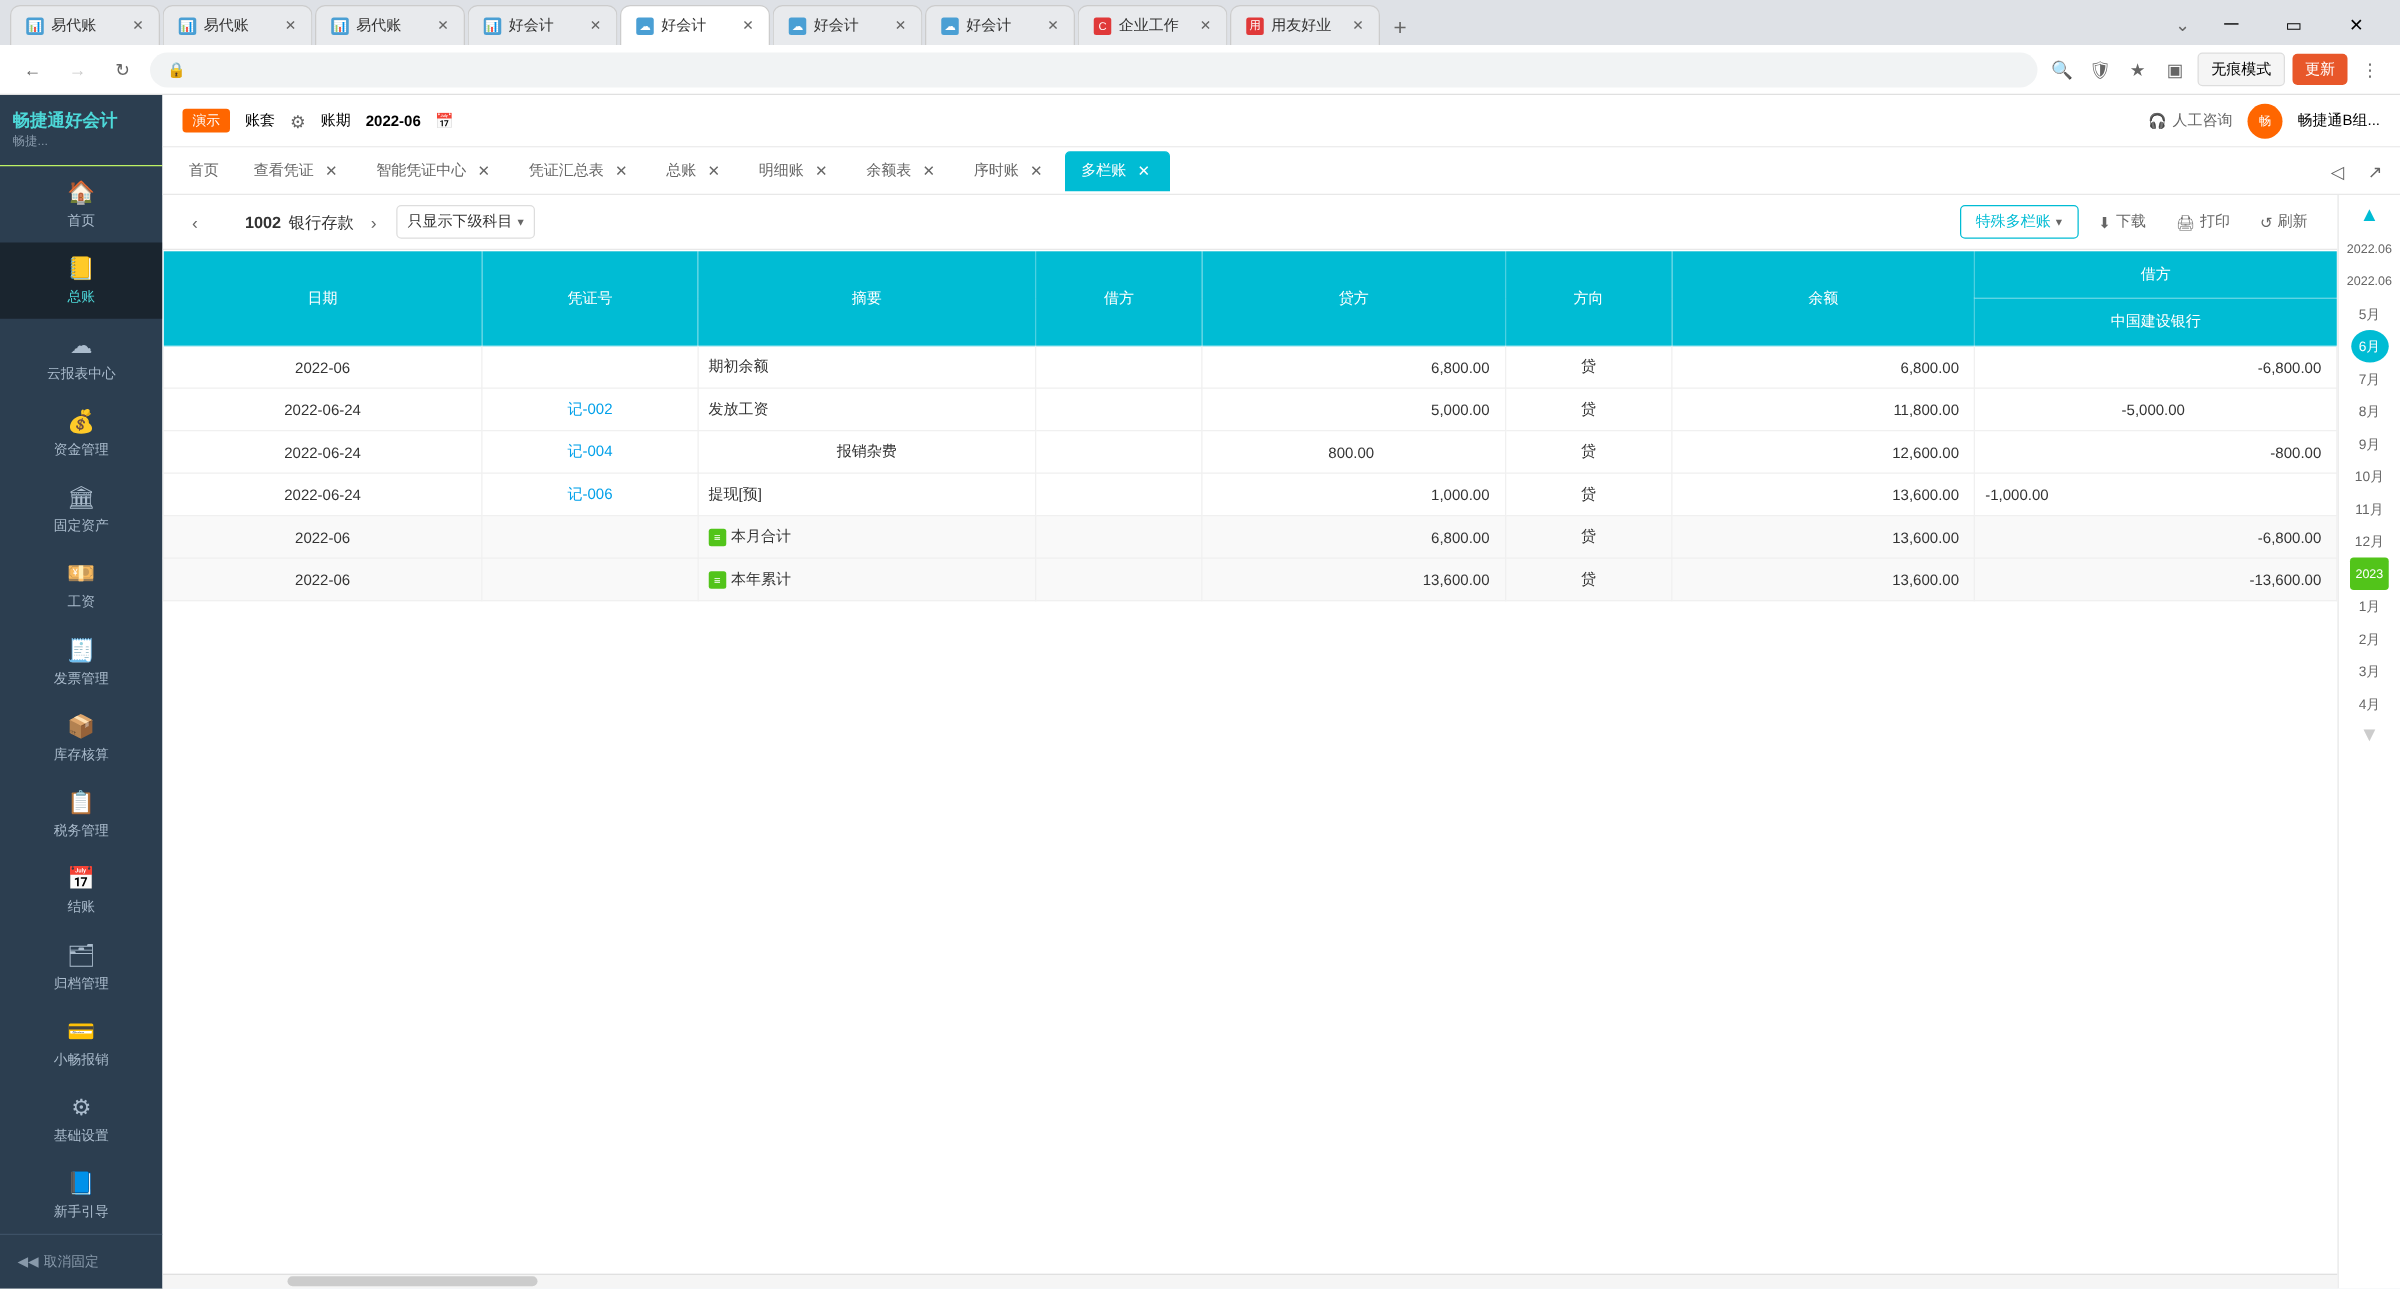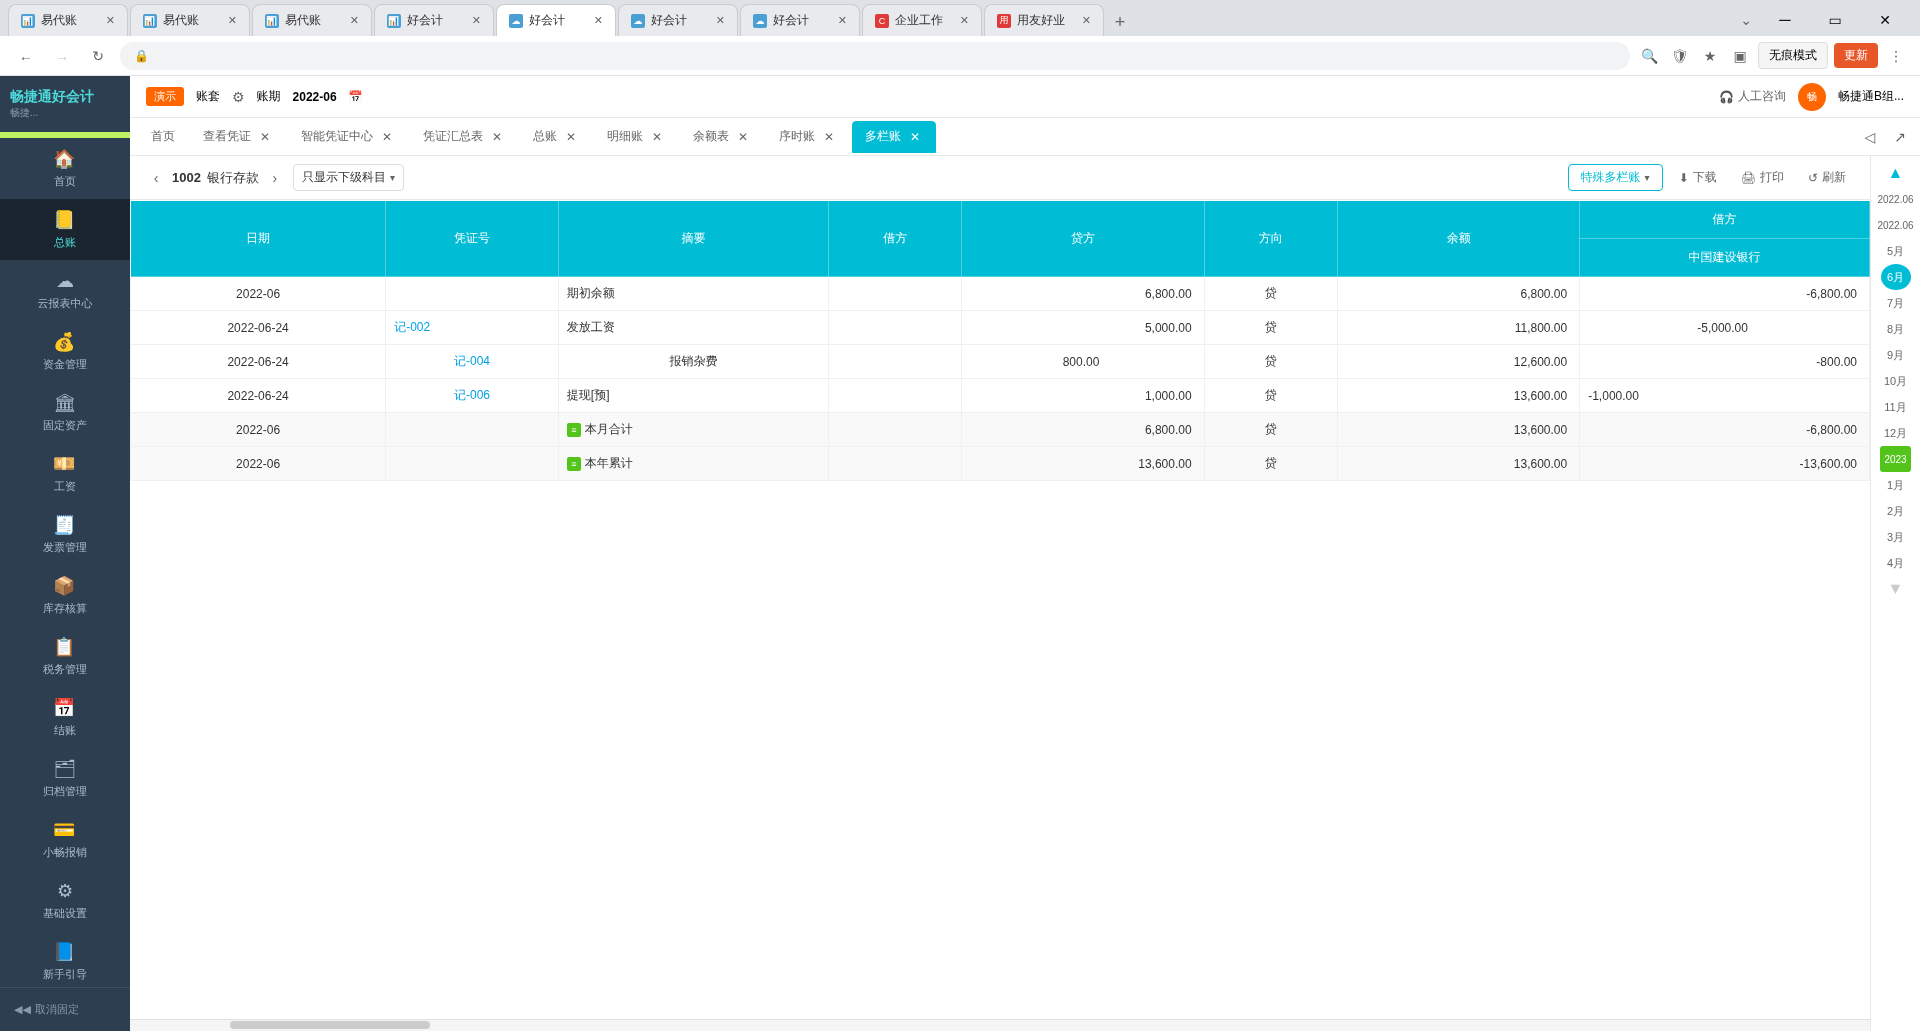--- a/index.html
+++ b/index.html
@@ -20,21 +20,21 @@
     .nav-btn { width: 28px; height: 28px; display: flex; align-items: center; justify-content: center; color: #666; cursor: pointer; border-radius: 50%; font-size: 14px; }
     .url-bar { flex: 1; height: 28px; background: #f1f3f4; border-radius: 14px; display: flex; align-items: center; padding: 0 14px; font-size: 12px; color: #333; }
     .addr-btn { padding: 4px 10px; background: #e8572a; color: white; border-radius: 4px; font-size: 12px; cursor: pointer; }
     .mode-btn { padding: 4px 10px; background: #f5f5f5; border: 1px solid #ddd; border-radius: 4px; font-size: 12px; cursor: pointer; }
 
     
     .app-container { display: flex; height: calc(1031px - 36px - 40px); }
 
     
     .sidebar { width: 130px; background: #2c3e50; display: flex; flex-direction: column; color: white; flex-shrink: 0; }
-    .sidebar-logo { padding: 12px 10px; border-bottom: 6px solid #bef264; }
+    .sidebar-logo { padding: 12px 10px; border-bottom: 1px solid #bef264; }
     .logo-text { font-size: 14px; font-weight: bold; color: #4dd9d9; }
     .logo-sub { font-size: 10px; color: #8899aa; }
     .sidebar-nav { flex: 1; overflow-y: auto; }
     .nav-item { display: flex; flex-direction: column; align-items: center; padding: 10px 4px; cursor: pointer; color: #aabbcc; gap: 4px; font-size: 11px; }
     .nav-item.active { background: #1a252f; color: #4dd9d9; }
     .nav-icon { font-size: 18px; }
     .sidebar-bottom { padding: 8px; border-top: 1px solid #3d5166; }
     .cancel-fixed { display: flex; align-items: center; gap: 4px; color: #8899aa; font-size: 11px; cursor: pointer; padding: 6px; }
 
     
@@ -57,21 +57,21 @@
     .icon-btn { width: 24px; height: 24px; display: flex; align-items: center; justify-content: center; color: #666; cursor: pointer; font-size: 14px; }
 
     
     .ledger-area { flex: 1; display: flex; overflow: hidden; }
     .ledger-main { flex: 1; display: flex; flex-direction: column; overflow: hidden; }
 
     
     .ledger-toolbar { background: white; padding: 8px 16px; display: flex; align-items: center; gap: 8px; border-bottom: 1px solid #e8e8e8; flex-shrink: 0; }
     .account-nav { display: flex; align-items: center; gap: 6px; }
     .nav-arrow { width: 20px; height: 20px; display: flex; align-items: center; justify-content: center; color: #666; cursor: pointer; font-size: 14px; }
-    .account-code { font-size: 13px; color: #333; font-weight: bold; }
+    .account-code { font-size: 13px; color: #333; font-weight: bold; margin-left: 24px; }
     .account-name { font-size: 13px; color: #333; }
     .filter-select { border: 1px solid #ddd; border-radius: 4px; padding: 4px 8px; font-size: 12px; color: #333; cursor: pointer; display: flex; align-items: center; gap: 4px; }
     .ledger-actions { margin-left: auto; display: flex; gap: 8px; align-items: center; }
     .multi-col-btn { border: 1px solid #00bcd4; color: #00bcd4; padding: 4px 12px; border-radius: 4px; font-size: 12px; cursor: pointer; display: flex; align-items: center; gap: 4px; }
     .action-btn { display: flex; align-items: center; gap: 4px; color: #666; font-size: 12px; cursor: pointer; padding: 4px 8px; }
 
     
     .table-container { flex: 1; overflow: auto; background: white; }
     table { width: 100%; border-collapse: collapse; }
     thead tr { background: #00bcd4; color: white; }
@@ -367,21 +367,21 @@
                   <td style="text-align: center;"></td>
                   <td style="text-align: left;">期初余额</td>
                   <td style="text-align: right; padding-right: 12px;"></td>
                   <td style="text-align: right; padding-right: 12px;">6,800.00</td>
                   <td style="text-align: center;">贷</td>
                   <td style="text-align: right; padding-right: 12px;">6,800.00</td>
                   <td style="text-align: right; padding-right: 12px;">-6,800.00</td>
                 </tr>
                 <tr>
                   <td style="text-align: center;">2022-06-24</td>
-                  <td style="text-align: left; margin-top: 16px;"><a class="voucher-link" href="#">记-002</a></td>
+                  <td style="text-align: center; margin-top: 16px;"><a class="voucher-link" href="#">记-002</a></td>
                   <td style="text-align: left;">发放工资</td>
                   <td style="text-align: right; padding-right: 12px;"></td>
                   <td style="text-align: right; padding-right: 12px;">5,000.00</td>
                   <td style="text-align: center;">贷</td>
                   <td style="text-align: right; padding-right: 12px;">11,800.00</td>
                   <td style="text-align: center; padding-right: 12px;">-5,000.00</td>
                 </tr>
                 <tr>
                   <td style="text-align: center;">2022-06-24</td>
                   <td style="text-align: center;"><a class="voucher-link" href="#">记-004</a></td>

